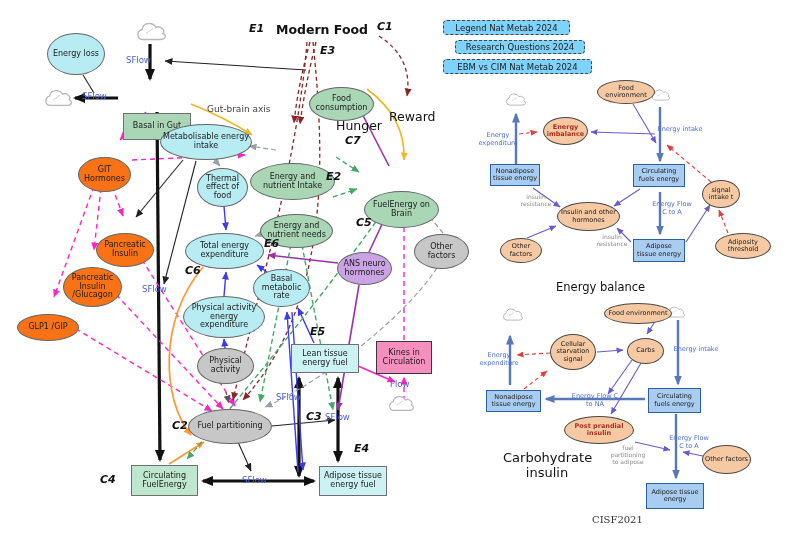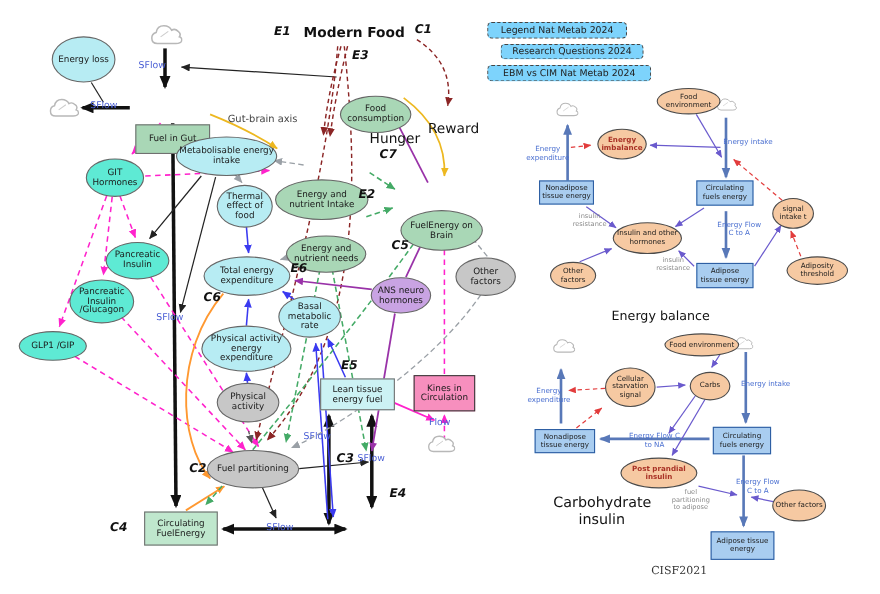--- a/index.html
+++ b/index.html
@@ -6,21 +6,21 @@
     font-family:"DejaVu Sans",sans-serif;position:relative;overflow:hidden;}
   #stage{position:absolute;inset:0;width:800px;height:540px;}
   svg.edges{position:absolute;left:0;top:0;z-index:1;}
   .node{position:absolute;z-index:2;display:flex;align-items:center;justify-content:center;
     text-align:center;font-size:8px;line-height:1.08;color:#1b1b1b;box-sizing:border-box;padding:1px 2px;}
   .ell{border-radius:50%;border:1.3px solid #666;}
   .rect{border:1.6px solid #707070;}
   .cyan{background:#b7ecf3;}
   .green{background:#a9d7b6;margin-top:28px;}
   .lgreen{background:#bfe7cd;}
-  .pink{background:#5eead4;}
+  .pink{background:#f97316;margin-top:13px;}
   .gray{background:#c7c7c7;}
   .purple{background:#c9a3e3;}
   .lcyan{background:#ccf2f4;}
   .pinkbox{background:#f78fbe;border:1.8px solid #3a3a3a;}
   .tan{background:#f6c9a2;border:1px solid #4a4a4a;font-size:6.5px;}
   .bluebox{background:#a9cdf0;border:1.2px solid #2e5fa3;font-size:6.5px;}
   .lbl{position:absolute;z-index:3;font-size:8.5px;color:#222;white-space:nowrap;}
   .flow{color:#4a5fd5;font-size:8.5px;}
   .ref{font-weight:bold;font-style:italic;font-size:11px;color:#111;}
   .big{font-size:12.5px;color:#111;}
@@ -220,21 +220,21 @@
     <use href="#cloud" x="651" y="88" width="19" height="14"></use>
     <use href="#cloud" x="502" y="307" width="21" height="15"></use>
     <use href="#cloud" x="666" y="305" width="19" height="14"></use>
   </g>
 </svg>
 
 <div class="node ell cyan" style="left:47px;top:33px;width:58px;height:42px;">
       <span class="wrap">Energy loss</span>
     </div>
 <div class="node rect green" style="left:123px;top:85px;width:68px;height:27px;">
-      <span class="wrap">Fuel in Gut</span>
+      <span class="wrap">Basal in Gut</span>
     </div>
 <div class="node ell pink" style="left:78px;top:144px;width:53px;height:35px;">
       <span class="wrap">GIT Hormones</span>
     </div>
 <div class="node ell cyan" style="left:160px;top:124px;width:92px;height:36px;">
       <span class="wrap">Metabolisable energy intake</span>
     </div>
 <div class="node ell green" style="left:250px;top:135px;width:85px;height:37px;">
       <span class="wrap">Energy and nutrient Intake</span>
     </div>
@@ -281,20 +281,23 @@
       <span class="wrap">Fuel partitioning</span>
     </div>
 <div class="node rect lgreen" style="left:131px;top:465px;width:67px;height:31px;">
       <span class="wrap">Circulating FuelEnergy</span>
     </div>
 <div class="node rect lcyan" style="left:291px;top:344px;width:68px;height:29px;">
       <span class="wrap">Lean tissue energy fuel</span>
     </div>
 <div class="node rect pinkbox" style="left:376px;top:341px;width:56px;height:33px;">
       <span class="wrap">Kines in Circulation</span>
+    </div>
+<div class="node rect lcyan" style="left:319px;top:466px;width:68px;height:30px;">
+      <span class="wrap">Adipose tissue energy fuel</span>
     </div>
 
 <div class="lbl flow" style="left:126px;top:55px;">SFlow</div>
 <div class="lbl flow" style="left:82px;top:91px;">SFlow</div>
 <div class="lbl flow" style="left:142px;top:284px;">SFlow</div>
 <div class="lbl flow" style="left:276px;top:392px;">SFlow</div>
 <div class="lbl flow" style="left:325px;top:412px;">SFlow</div>
 <div class="lbl flow" style="left:242px;top:475px;">SFlow</div>
 <div class="lbl flow" style="left:390px;top:379px;">Flow</div>
 <div class="lbl" style="left:207px;top:104px;color:#444;font-size:9px;">Gut-brain axis</div>

